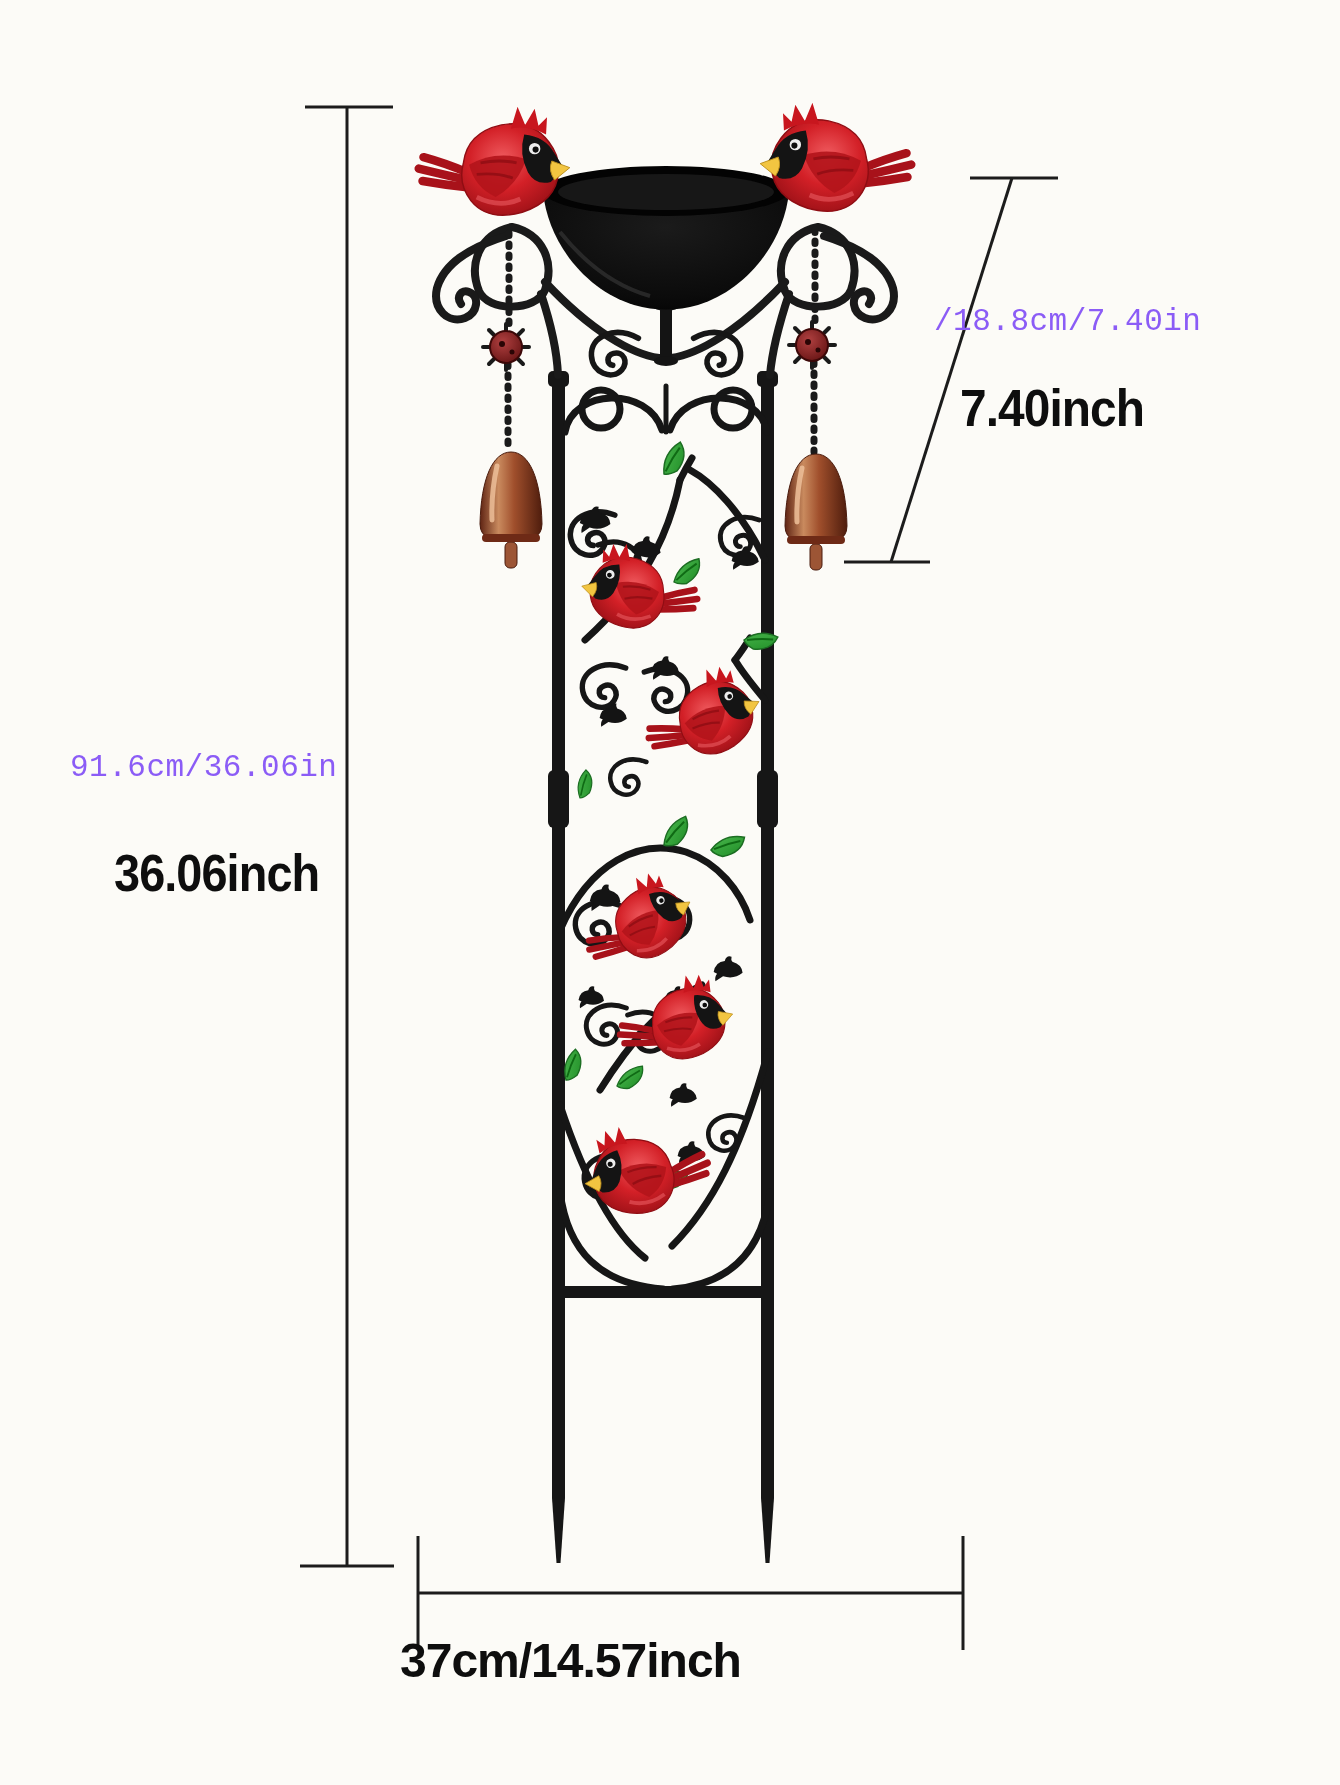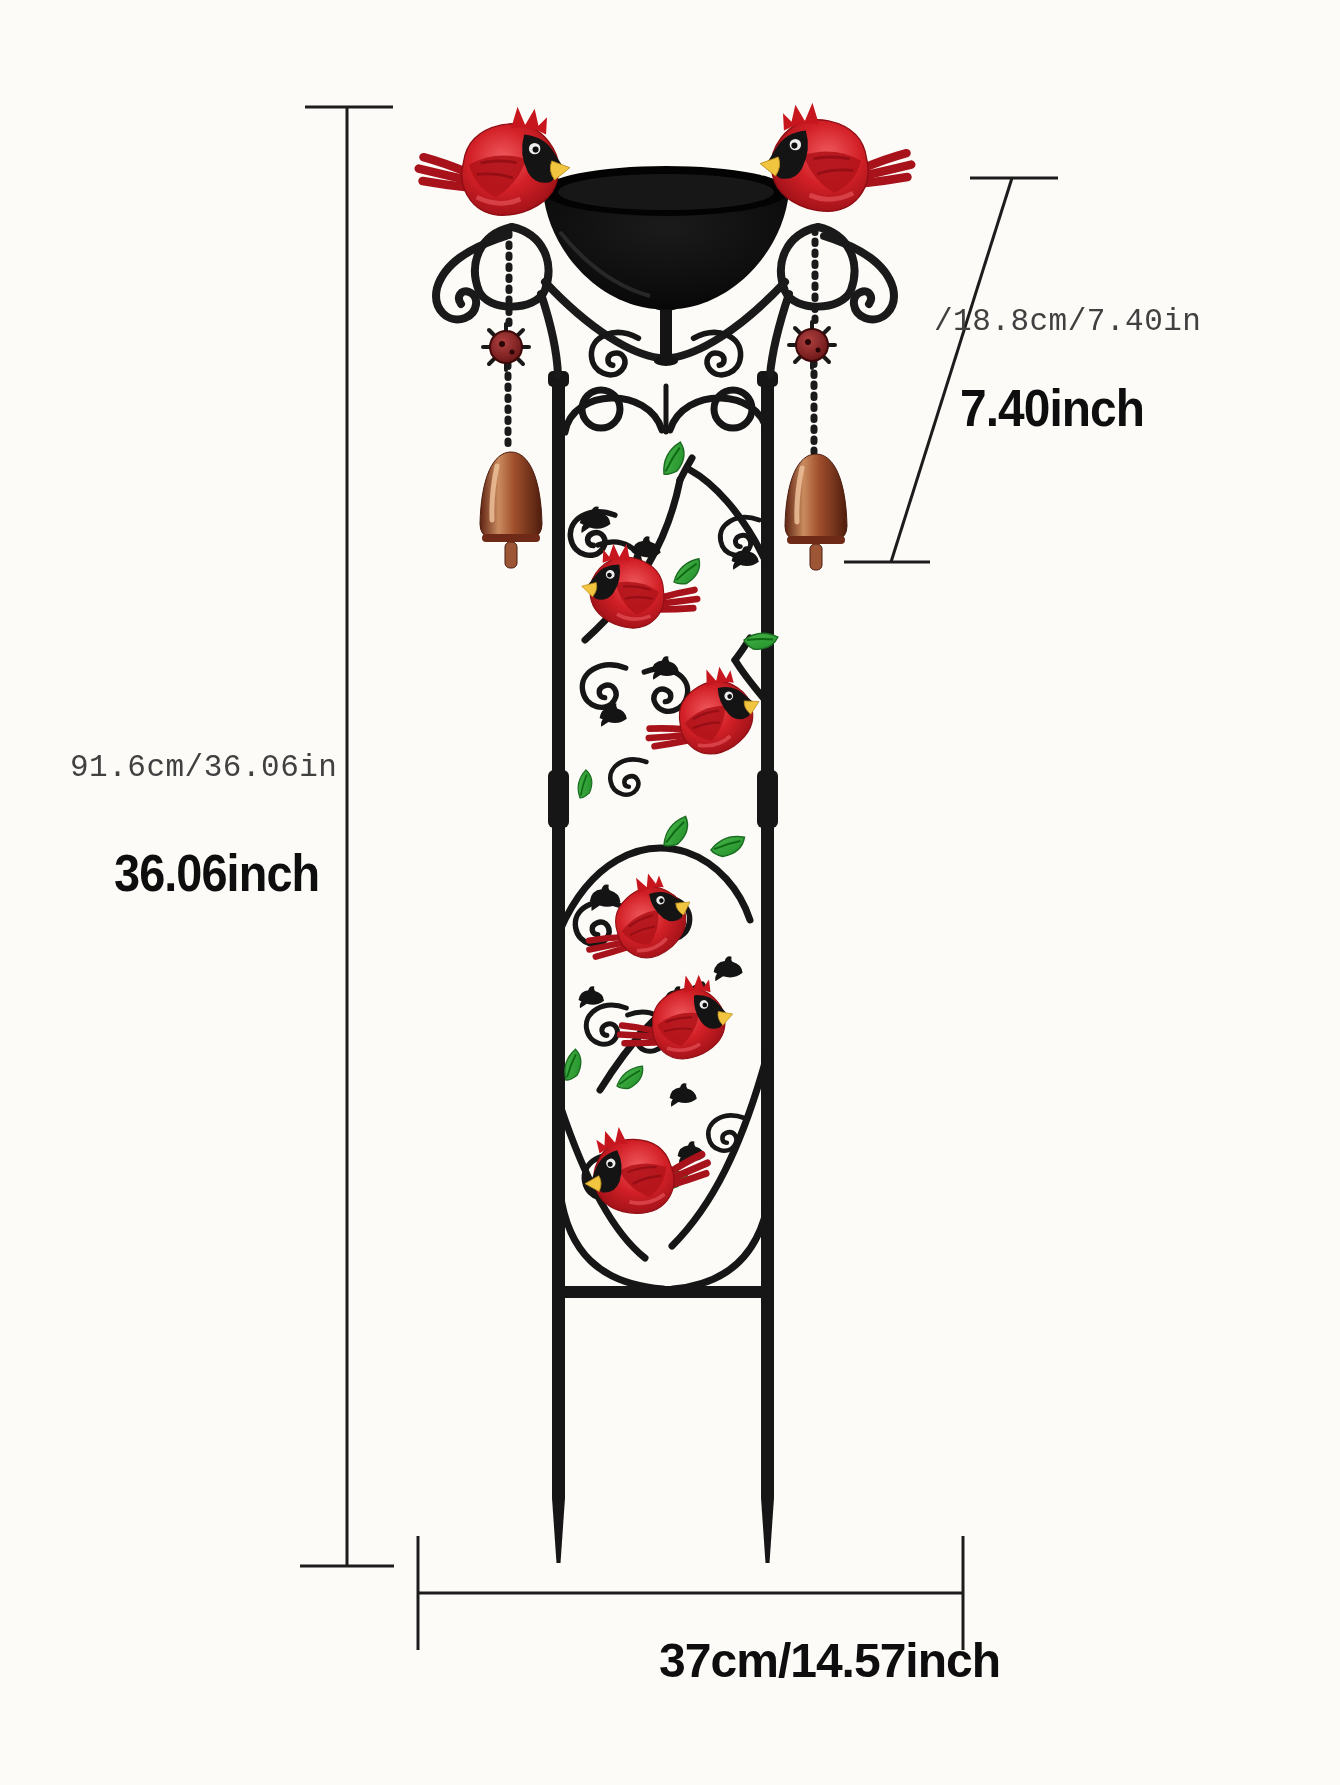--- a/index.html
+++ b/index.html
@@ -2,33 +2,33 @@
 <html><head>
 <meta charset="utf-8">
 <style>
   html,body{margin:0;padding:0;background:#e9e9e9;}
   #canvas{
     position:relative;width:1340px;height:1785px;overflow:hidden;
     background:#fcfbf7;
     font-family:"Liberation Sans","DejaVu Sans",sans-serif;
   }
   #art{position:absolute;left:0;top:0;}
-  .lbl{position:absolute;color:#404040;white-space:nowrap;line-height:1.05;}
+  .lbl{position:absolute;color:#8b5cf6;white-space:nowrap;line-height:1.05;}
   .lbl-mono{
     font-family:"Liberation Mono","DejaVu Sans Mono",monospace;
     font-size:31px;font-weight:400;letter-spacing:0.5px;
   }
   .lbl-bold{
     font-weight:bold;color:#0e0e0e;letter-spacing:-1px;
   }
   #height-metric{left:70px;top:752px;width:272px;text-align:left;}
   #height-inch{left:114px;top:846px;font-size:52px;transform:scaleX(.9);transform-origin:left top;}
   #top-metric{left:934px;top:306px;}
   #top-inch{left:960px;top:381px;font-size:52px;transform:scaleX(.92);transform-origin:left top;}
-  #width-label{left:400px;top:1636px;width:600px;text-align:right;font-size:48px;}
+  #width-label{left:400px;top:1636px;width:600px;text-align:left;font-size:48px;}
 </style>
 </head>
 <body>
 
 <div id="canvas">
 
   <svg id="art" width="1340" height="1785" viewBox="0 0 1340 1785">
     <defs>
       <radialGradient id="redGrad" cx="42%" cy="38%" r="75%">
         <stop offset="0%" stop-color="#ef5a5e"></stop>

